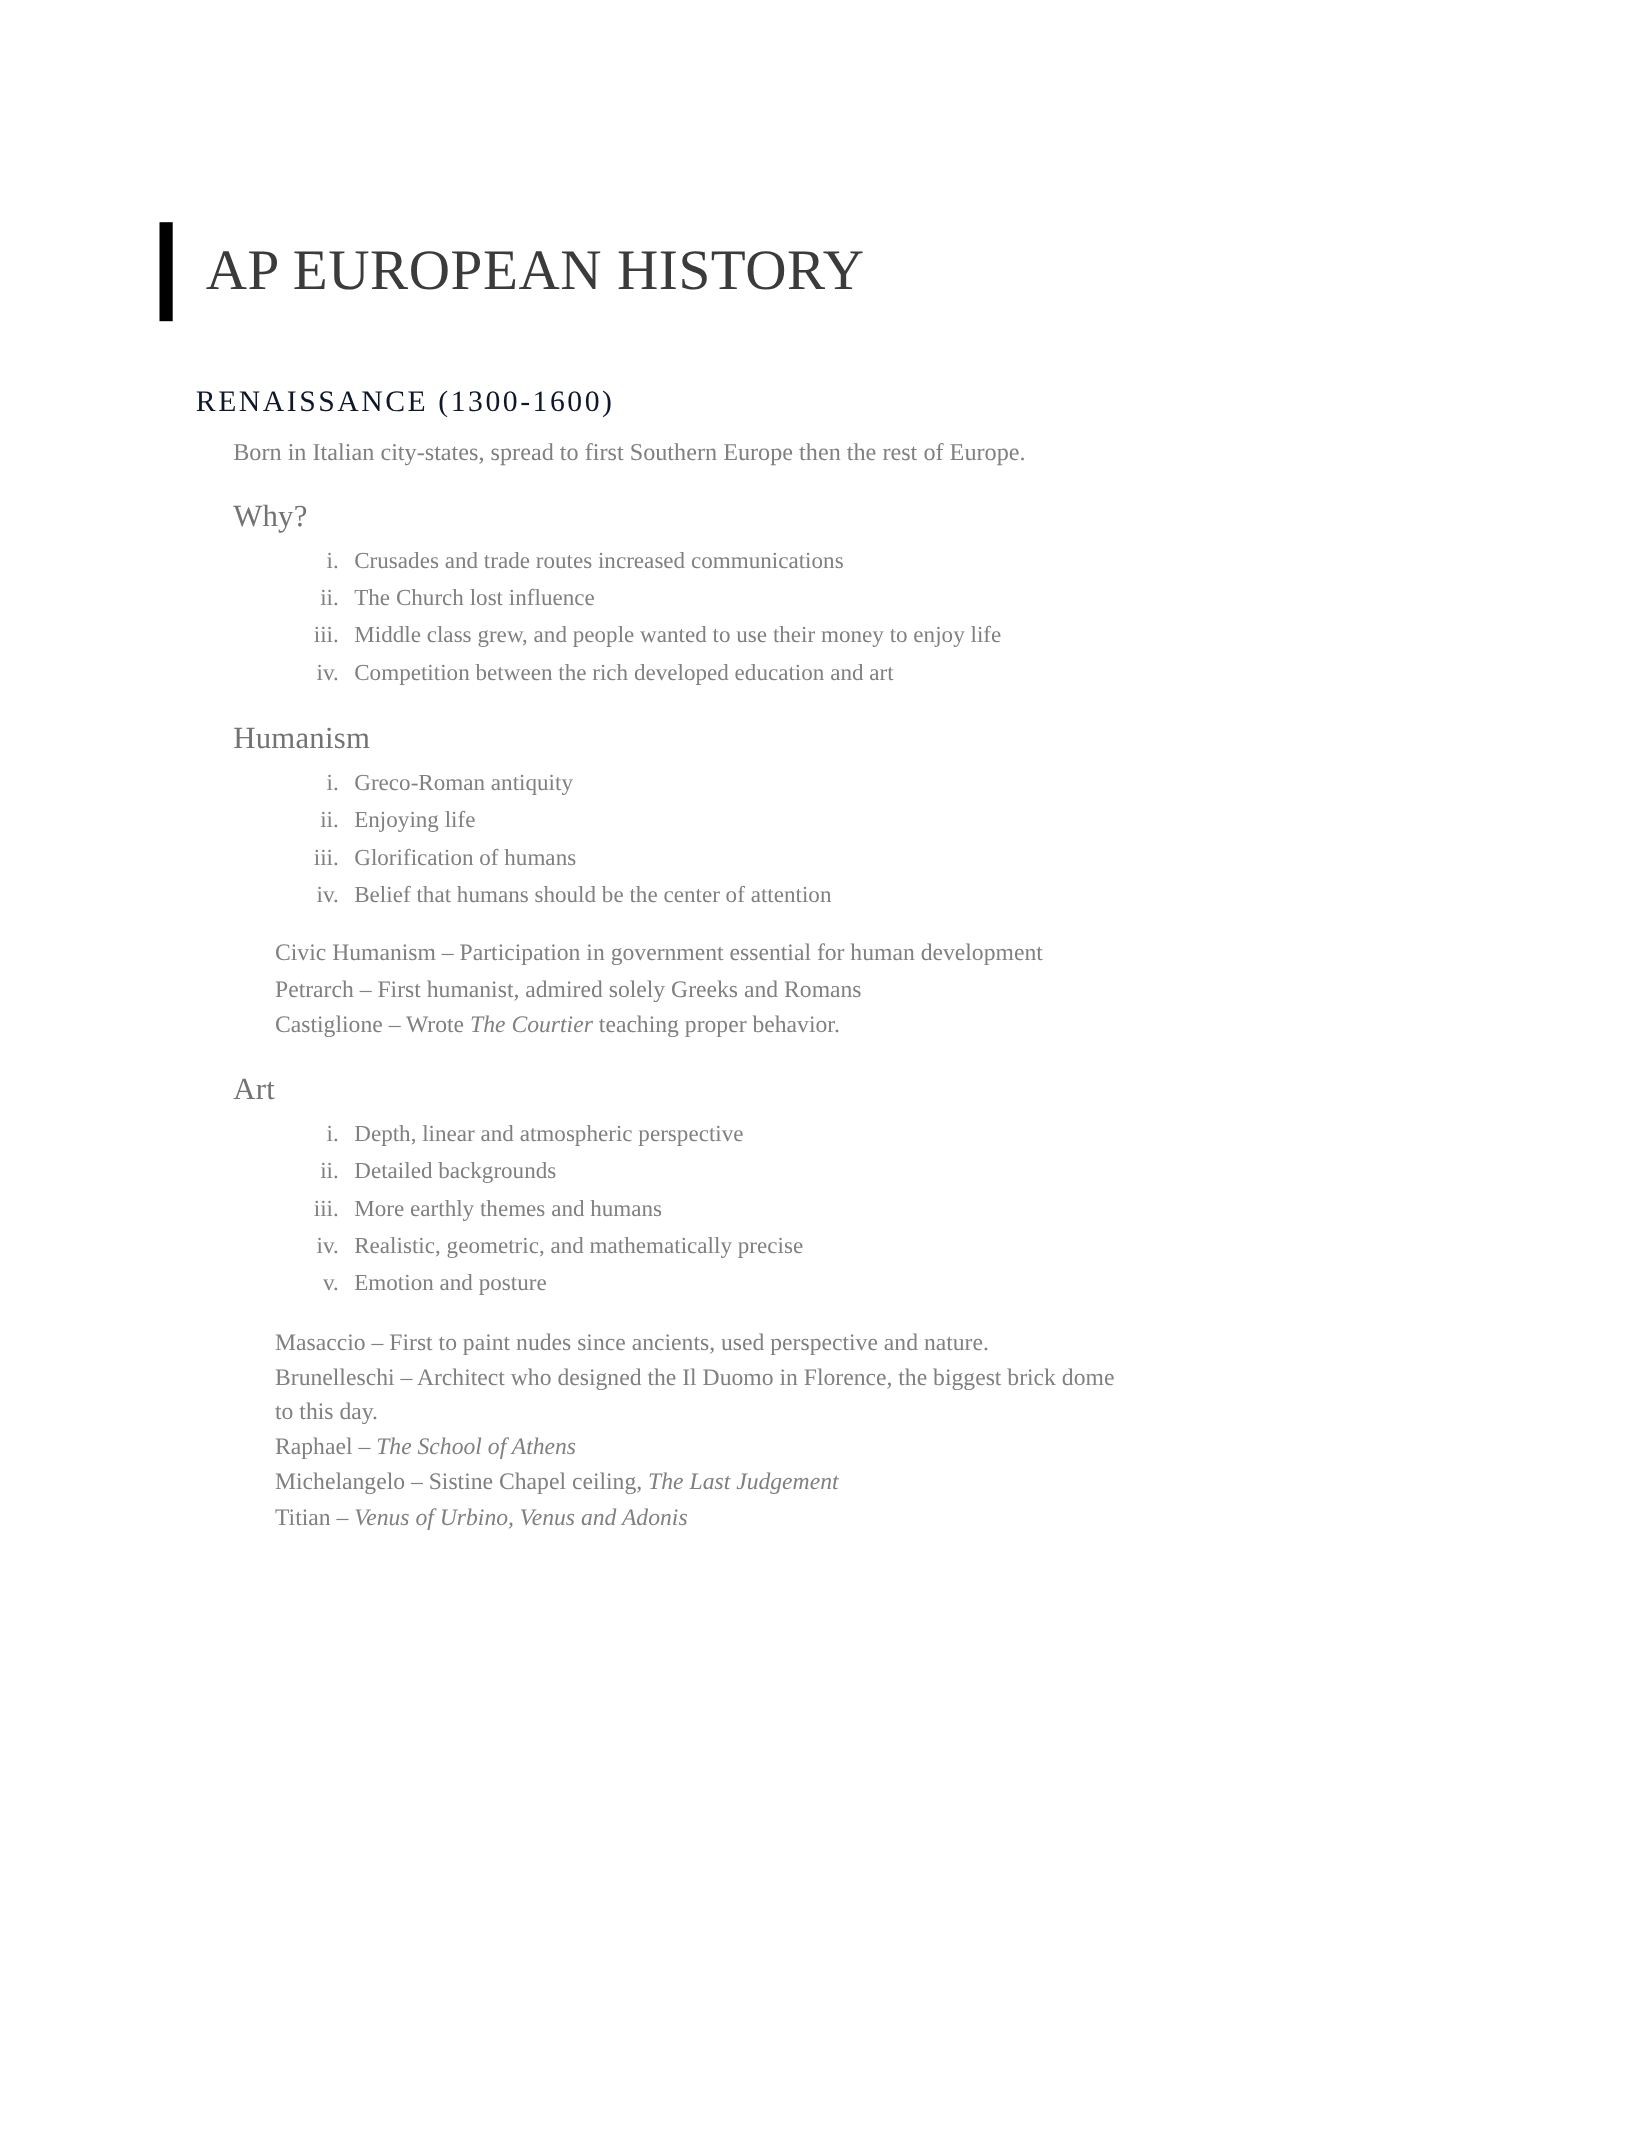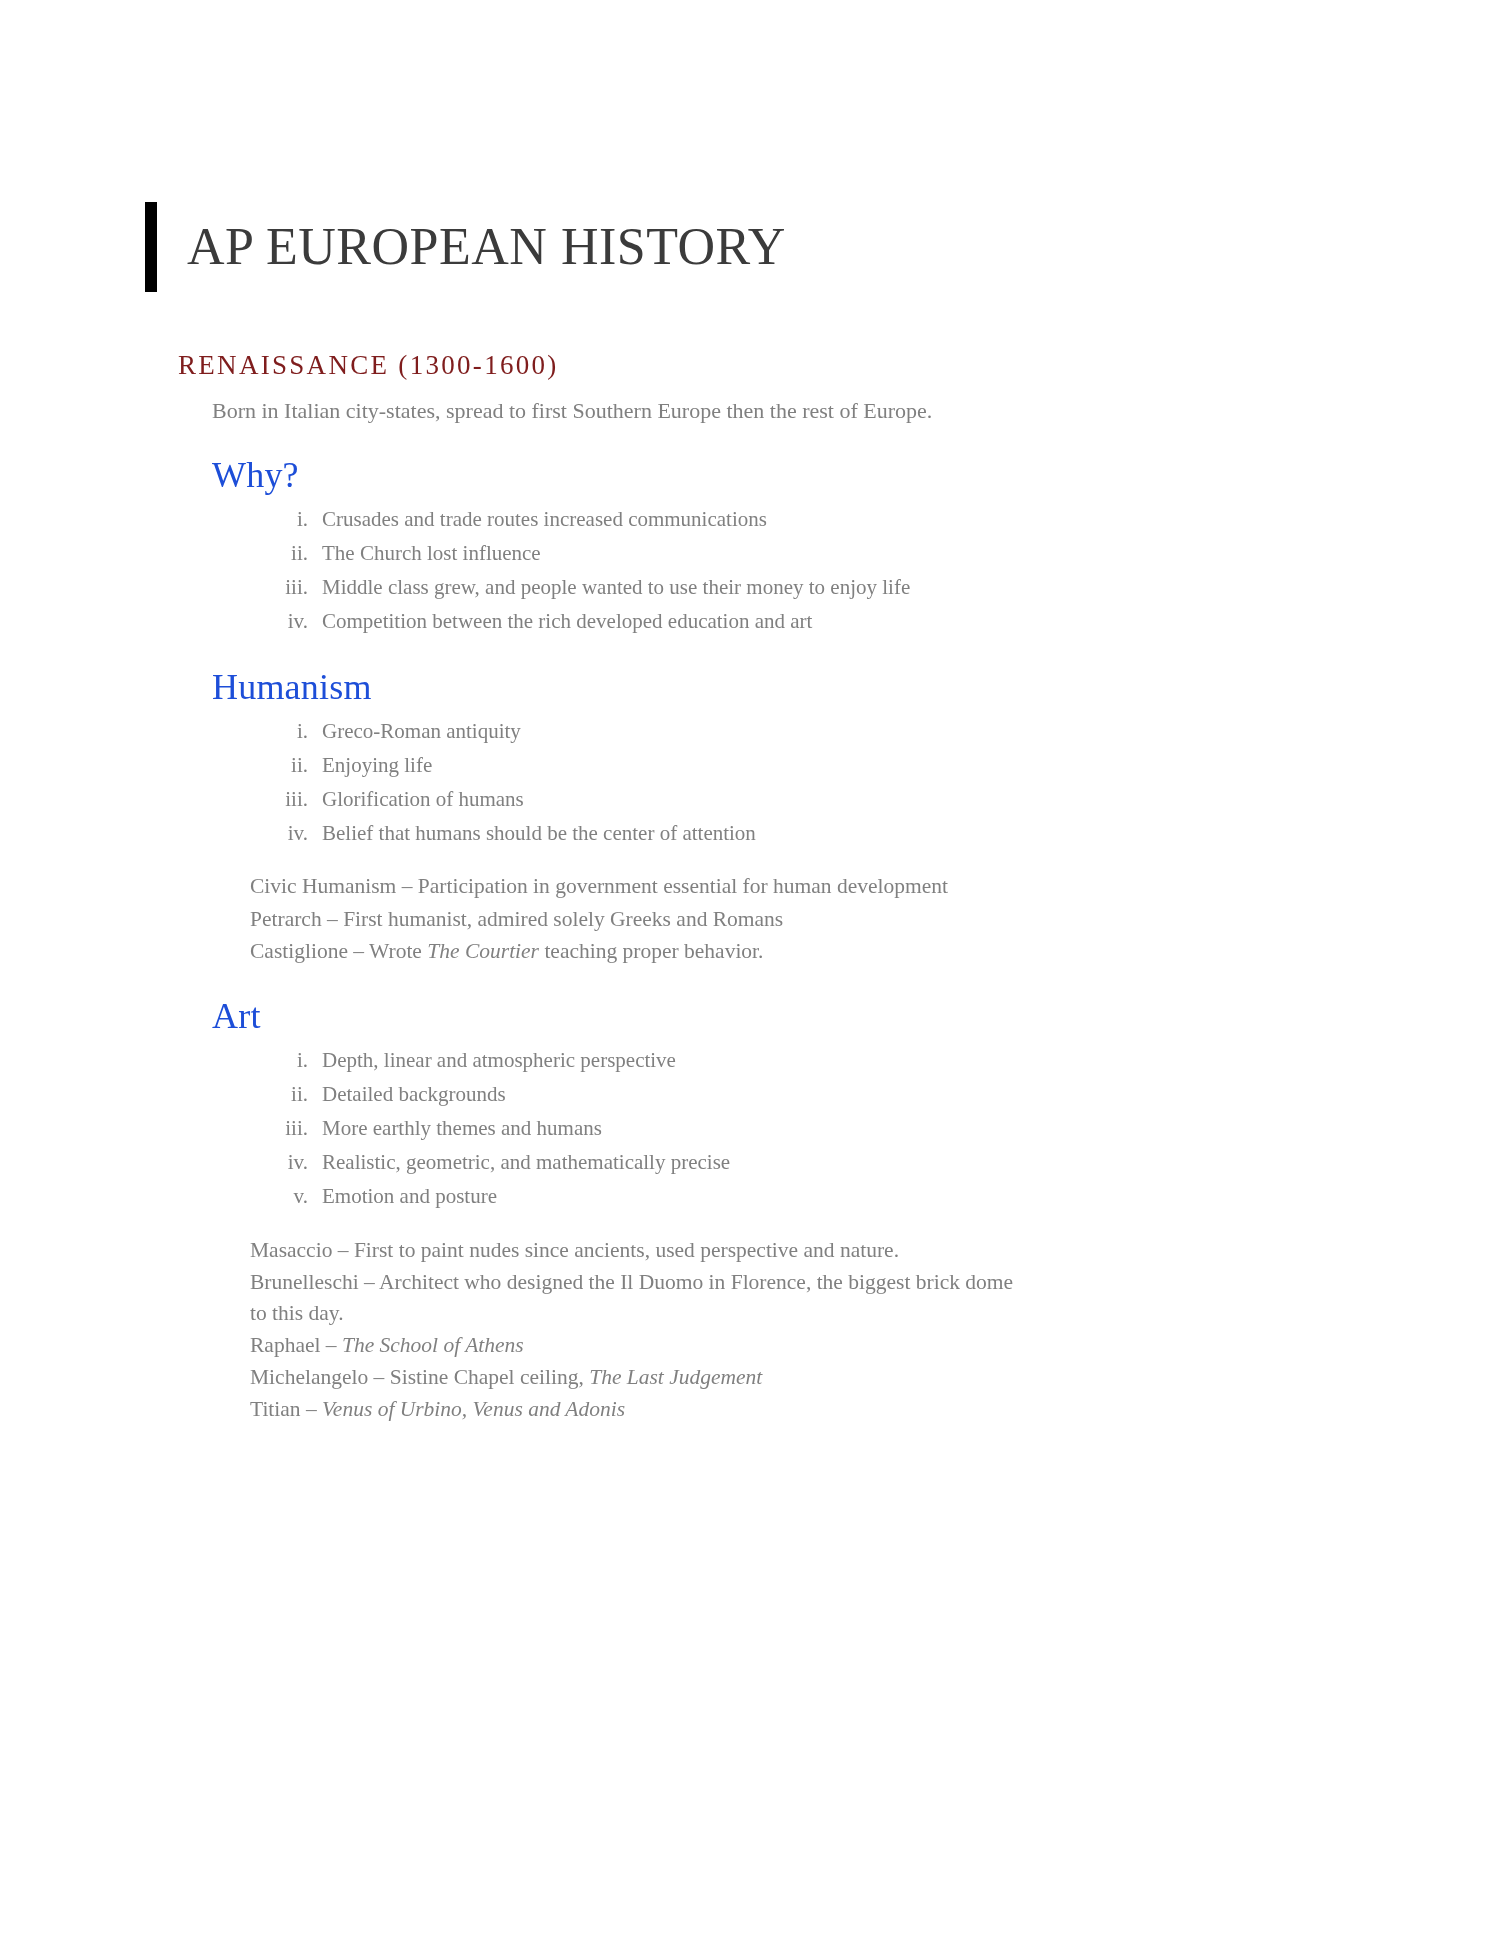--- a/index.html
+++ b/index.html
@@ -53,36 +53,36 @@
     position: absolute;
     left: 178px;
     top: 350px;
     width: 840px;
   }
 
   h2.section-heading {
     margin: 0 0 14px 0;
     font-size: 27px;
     font-weight: normal;
-    color: #7f1d1d;
+    color: #0f172a;
     letter-spacing: 2.3px;
   }
 
   .intro {
     margin: 0 0 0 34px;
     font-size: 22px;
     line-height: 1.42;
     color: #808080;
   }
 
   h3.sub-heading {
     margin: 28px 0 6px 34px;
-    font-size: 36px;
+    font-size: 28px;
     font-weight: normal;
-    color: #1d4ed8;
+    color: #737373;
     letter-spacing: 0.2px;
   }
 
   
   .roman-list {
     margin: 8px 0 0 0;
     padding: 0;
     list-style: none;
   }
   .roman-list li {

